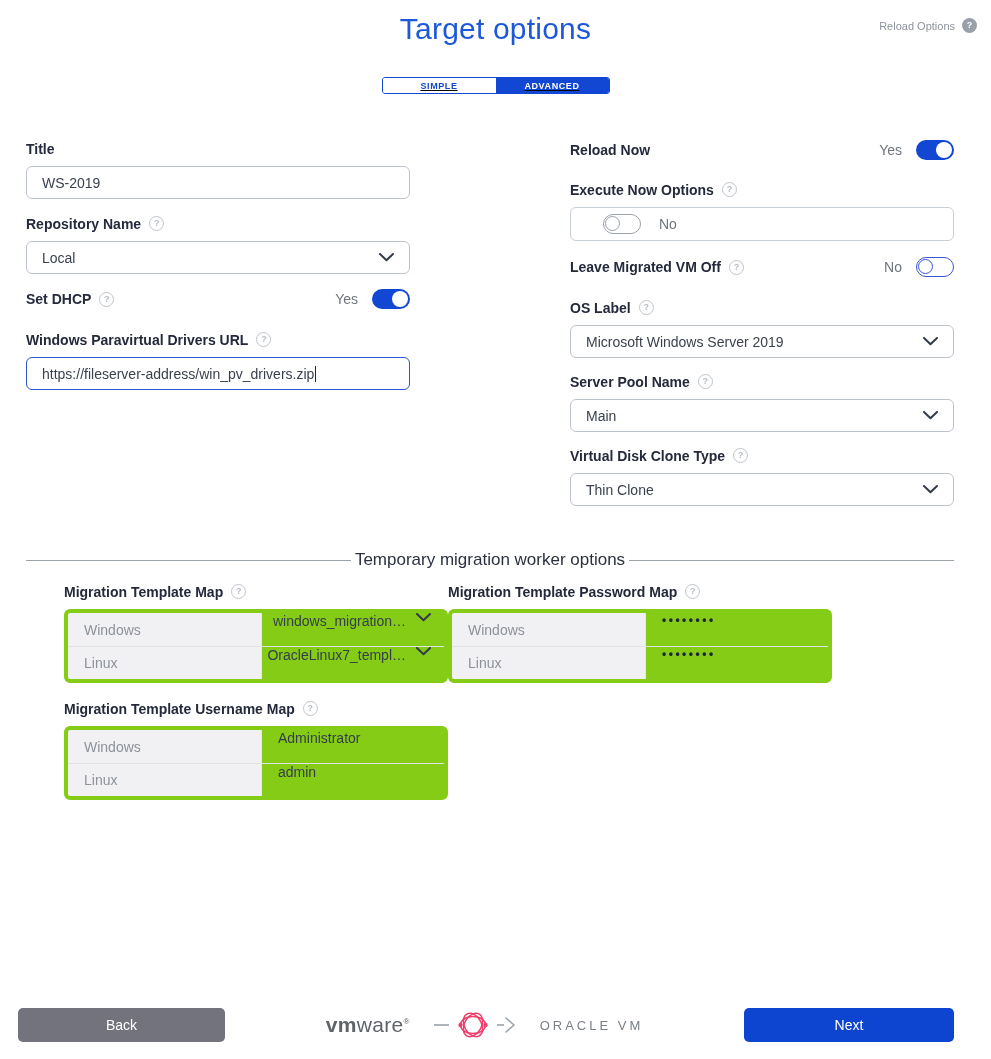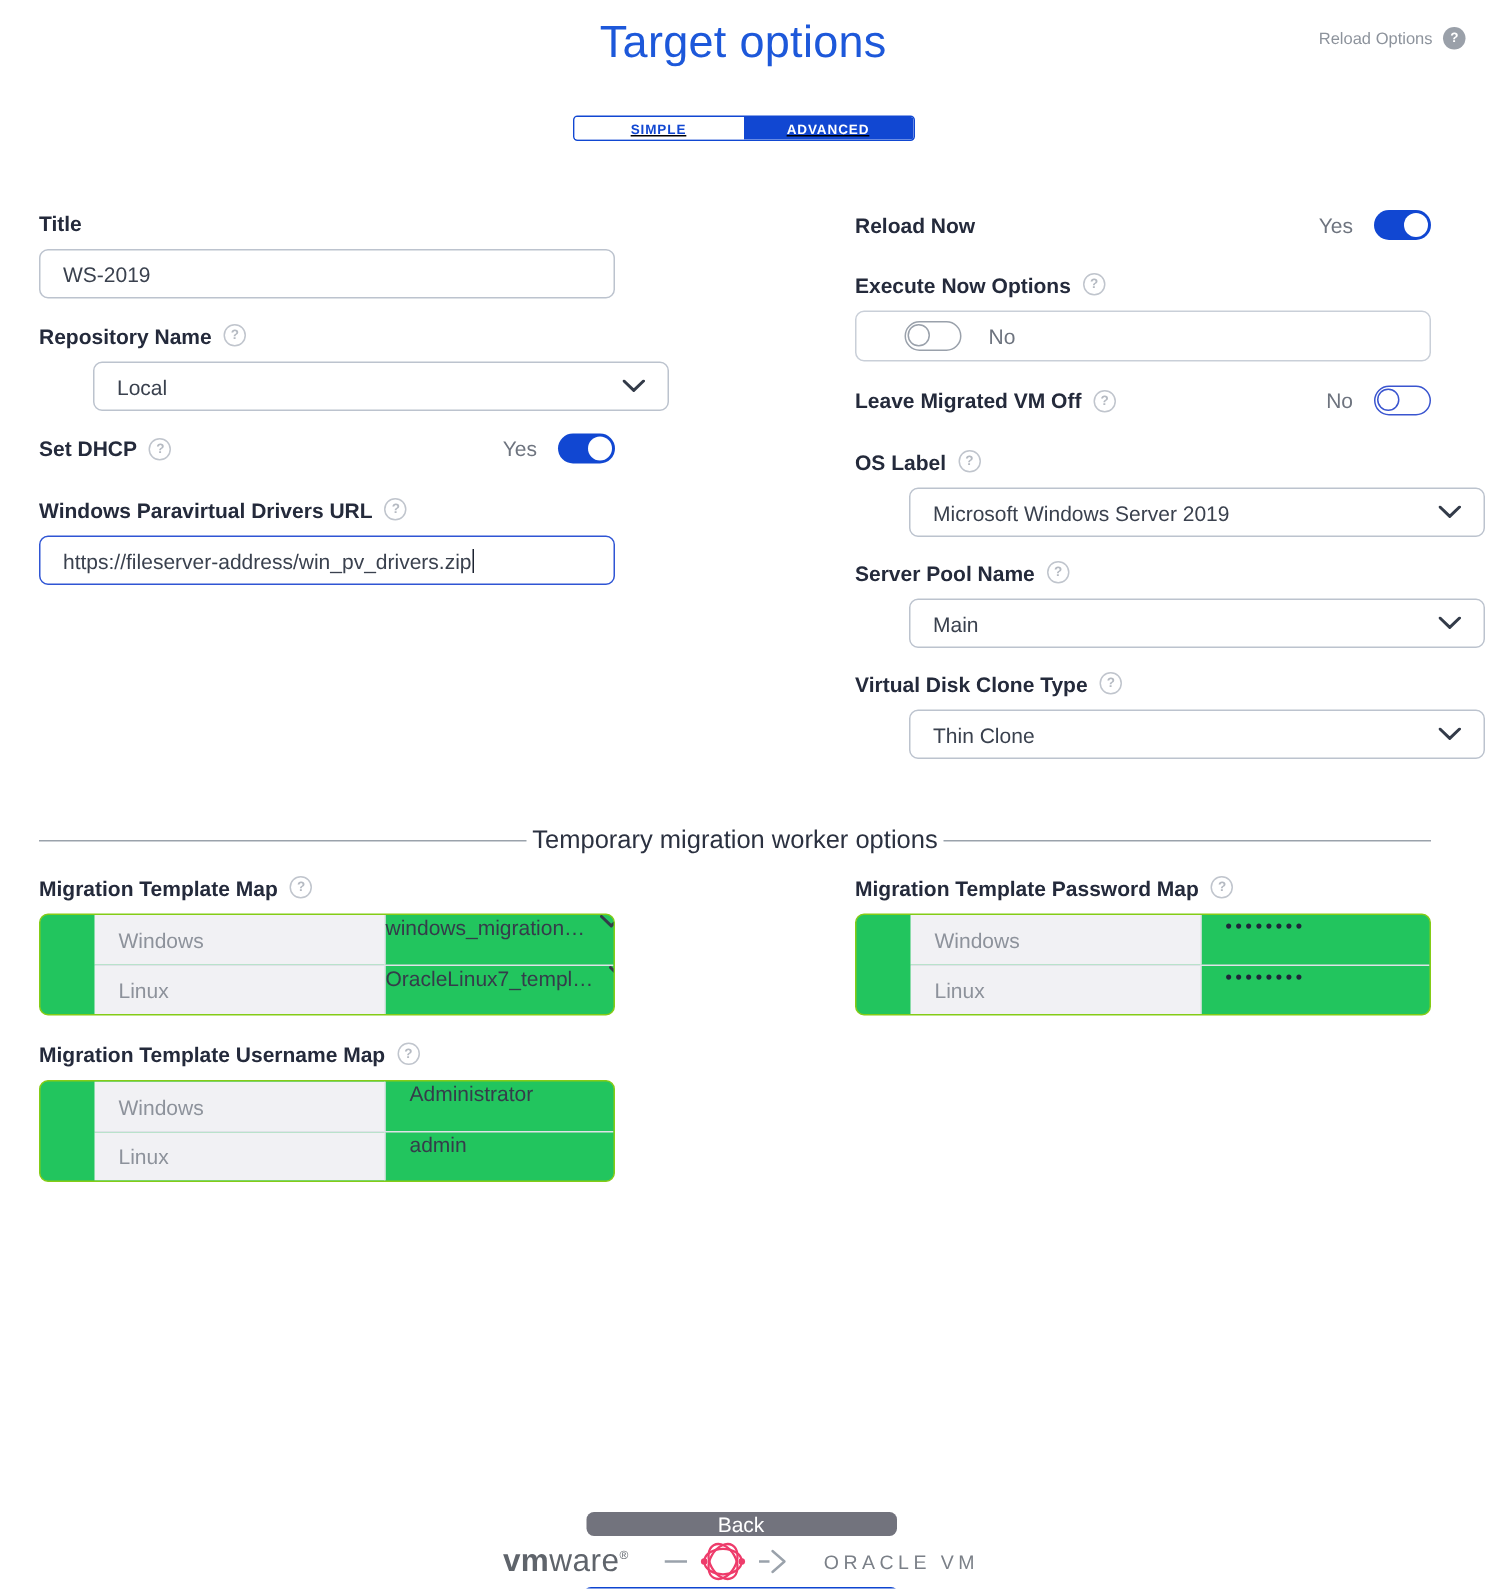--- a/index.html
+++ b/index.html
@@ -34,21 +34,21 @@
     color:#242a3b; height:17px; margin-bottom:9px; }
 
   .input, .selectbox { width:100%; height:33px; border:1px solid #bcc3ce; border-radius:6px;
     font-size:14px; color:#3a414e; background:#fff; }
   .input { padding:0 15px; outline:none; display:flex; align-items:center; }
   input.input { display:block; line-height:31px; }
   .input.focused { border:1px solid #2f55d4; }
   .caret { display:inline-block; width:1px; height:16px; background:#1c2230; margin-left:1px; }
 
   .selectbox { display:flex; align-items:center; justify-content:space-between;
-    padding:0 15px; cursor:pointer;margin-left:36px; }
+    padding:0 15px; cursor:pointer; }
   .chev { flex:none; display:inline-flex; }
 
   .mb16 { margin-bottom:16px; }
   .mb15 { margin-bottom:15px; }
   .mb22 { margin-bottom:22px; }
 
   .switch-row { display:flex; align-items:center; height:20px; }
   .switch-row .spacer { flex:1; }
   .state-text { font-size:14px; color:#6e747f; margin-right:14px; }
 
@@ -70,37 +70,37 @@
     align-items:center; padding-left:16px; flex:none; border-right:1px solid #e3e5e9; }
   .kv-val { flex:1; display:flex; align-items:center; gap:18px; padding-left:32px; }
   .kv-val .state-text { margin-right:0; }
 
   
   .section-div { display:flex; align-items:center; margin:44px 37px 13px 26px; }
   .section-div .line { flex:1; height:1px; background:#9aa2ab; }
   .section-div .txt { margin:0 4px; font-size:17px; color:#2b3140; white-space:nowrap; }
 
   
-  .maps { display:grid; grid-template-columns:384px 384px; column-gap:160px;
-    padding:0 37px 0 26px; align-items:start; }
+  .maps { display:grid; grid-template-columns:384px 384px; 
+    padding:0 37px 0 26px; align-items:start;margin-left:38px; }
   .map-label { margin-top:0; }
-  .map-table { border:1px solid #84cc16; border-radius:6px; overflow:hidden; background:#22c55e;padding-left:36px; }
+  .map-table { border:4px solid #84cc16; border-radius:6px; overflow:hidden; background:#84cc16; }
   .map-row { display:flex; height:33px; align-items:stretch; }
   .map-row + .map-row { border-top:1px solid #dfe2e7; }
   .map-key { width:194px; flex:none; background:#f1f1f4; color:#8d929b; font-size:14px;
     display:flex; align-items:center; padding-left:16px; border-right:1px solid #e3e5e9; }
   .map-val { flex:1; display:flex; align-items:flex-start; font-size:14px; color:#353c4a; }
   .map-val.dropdown { justify-content:flex-end; gap:10px; padding-right:13px; cursor:pointer; }
   .map-val.text { padding-left:16px; }
   .map-val.password { padding-left:16px; font-weight:700; font-size:12px; letter-spacing:2.5px; color:#20263a; }
   .mt17 { margin-top:17px; }
 
   
-  .footer { position:absolute; left:34px; right:37px; top:1008px; height:34px;
-    display:flex; align-items:center;flex-direction:column; }
+  .footer { position:absolute; left:18px; right:37px; top:1008px; height:34px;
+    display:flex; align-items:center; }
   .btn { height:34px; border:none; border-radius:5px; font-size:14px; color:#ffffff;
     cursor:pointer; font-family:"Liberation Sans", sans-serif; }
   .btn.back { width:207px; background:#72737d; }
   .btn.next { width:210px; background:#0e45d0; }
   .logo-strip { flex:1; display:flex; align-items:center; justify-content:center; gap:24px; }
   .vmware-logo { font-size:21px; color:#5f646b; letter-spacing:.3px; white-space:nowrap; }
   .vmware-logo .b { font-weight:800; }
   .vmware-logo sup { font-size:8px; color:#5f646b; }
   .migrate-group { display:flex; align-items:center; gap:6px; }
   .oracle-logo { font-size:13px; color:#7b8088; letter-spacing:3px; font-weight:500; white-space:nowrap; }

